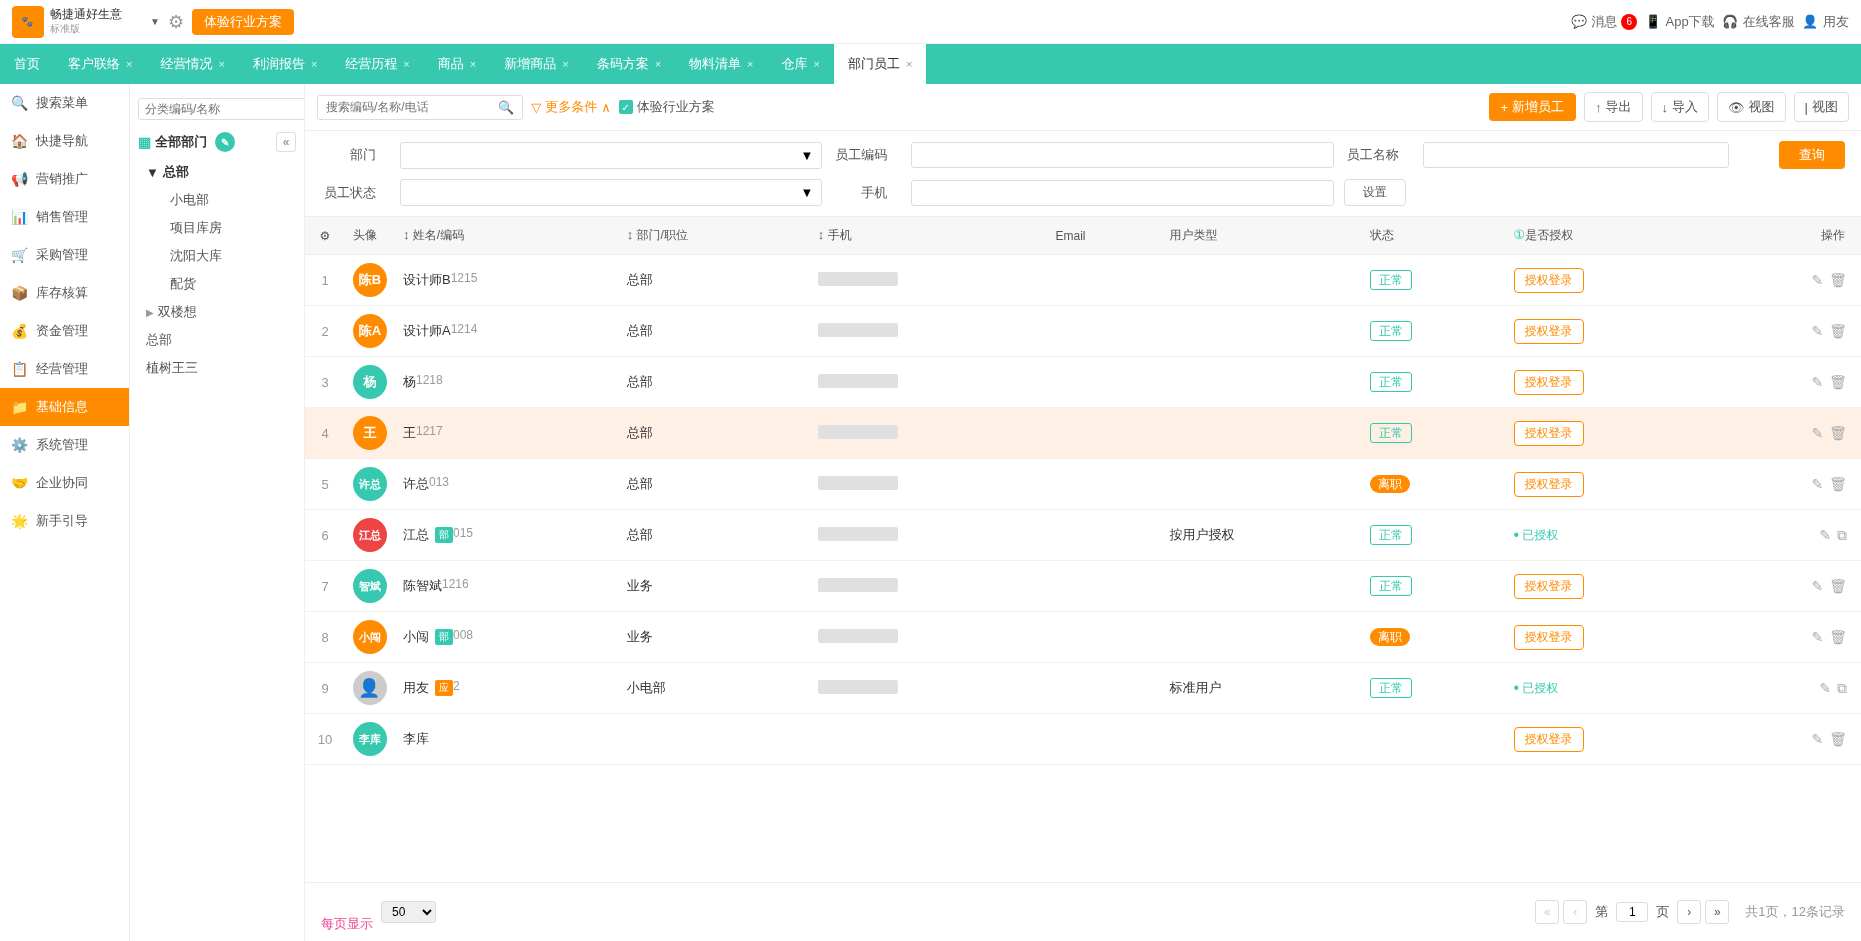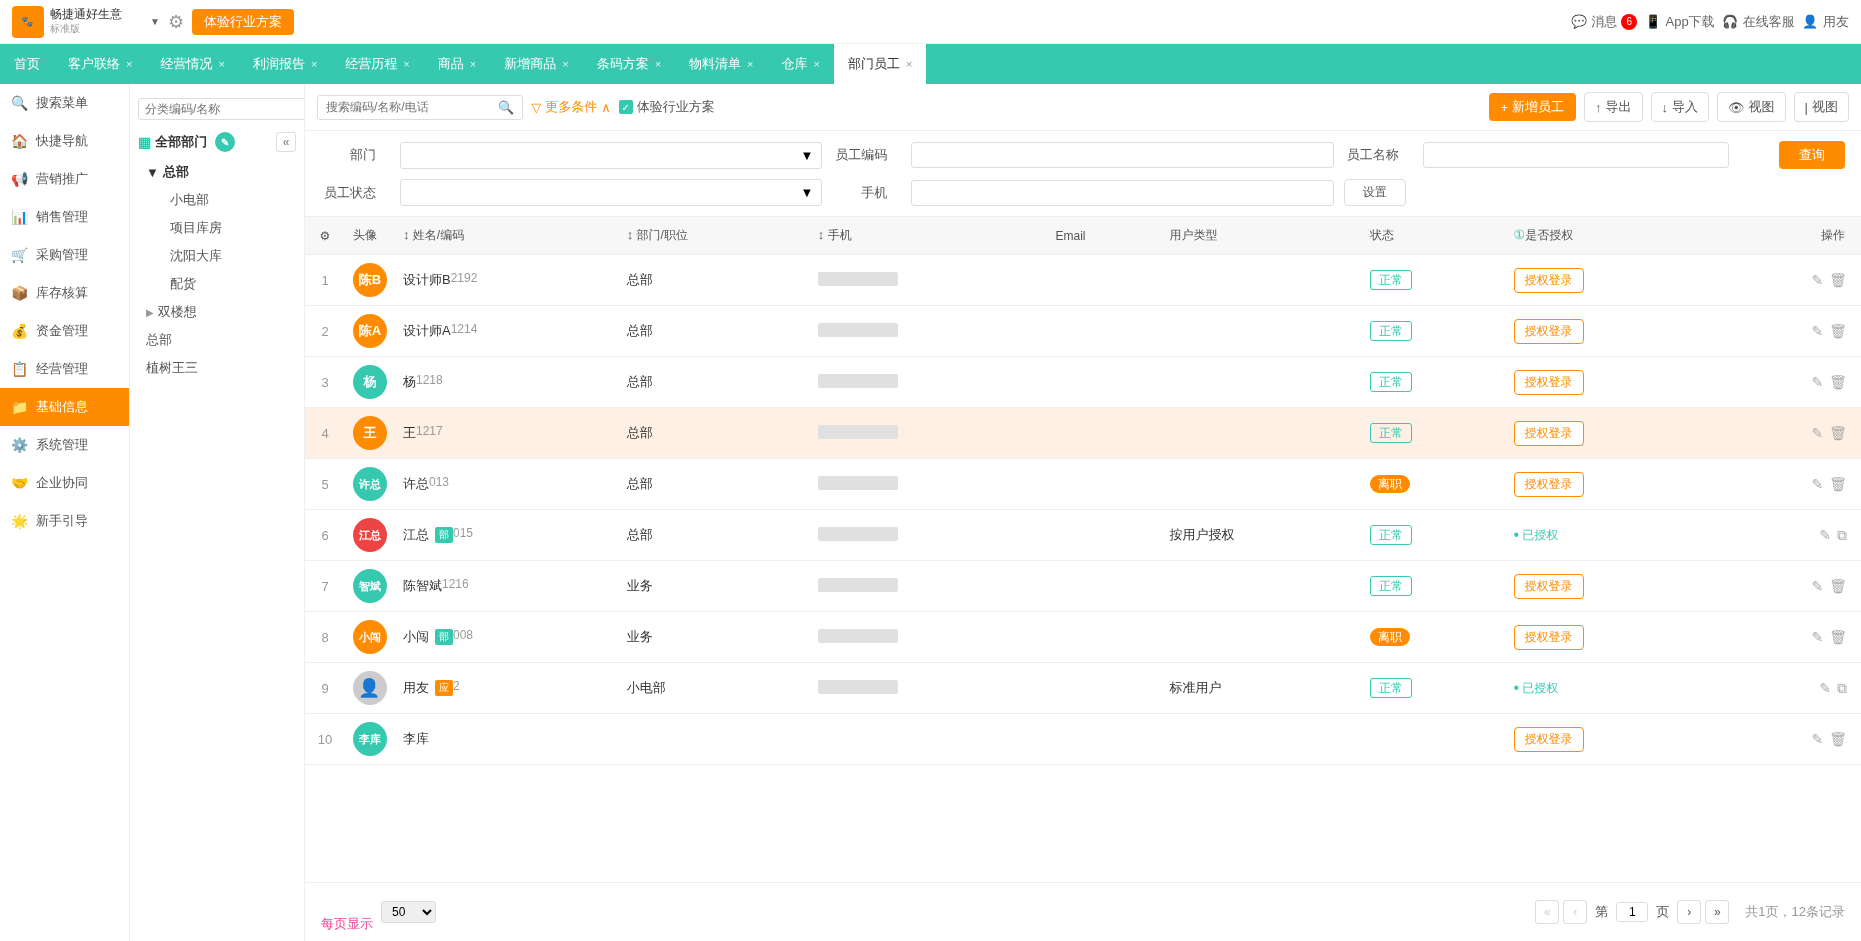--- a/index.html
+++ b/index.html
@@ -384,21 +384,21 @@
           <tbody>
 
             <tr>
               <td class="col-num" style="text-align:center;color:#999;">1</td>
               <td>
                   <div class="avatar avatar-orange">陈B</div>
                 </td>
               <td>
                   <div class="name-code">
                     <span class="name-main">设计师B</span>
-                    <span class="code-sub">2192</span>
+                    <span class="code-sub">1215</span>
                   </div>
                 </td>
               <td>总部</td>
               <td><span class="phone-blur"></span></td>
               <td></td>
               <td></td>
               <td><span class="status-badge status-normal">正常</span></td>
               <td><button class="auth-btn">授权登录</button></td>
               <td style="text-align:right;padding-right:8px;"><span class="op-btn">✎</span><span class="op-btn">🗑</span></td>
             </tr>

